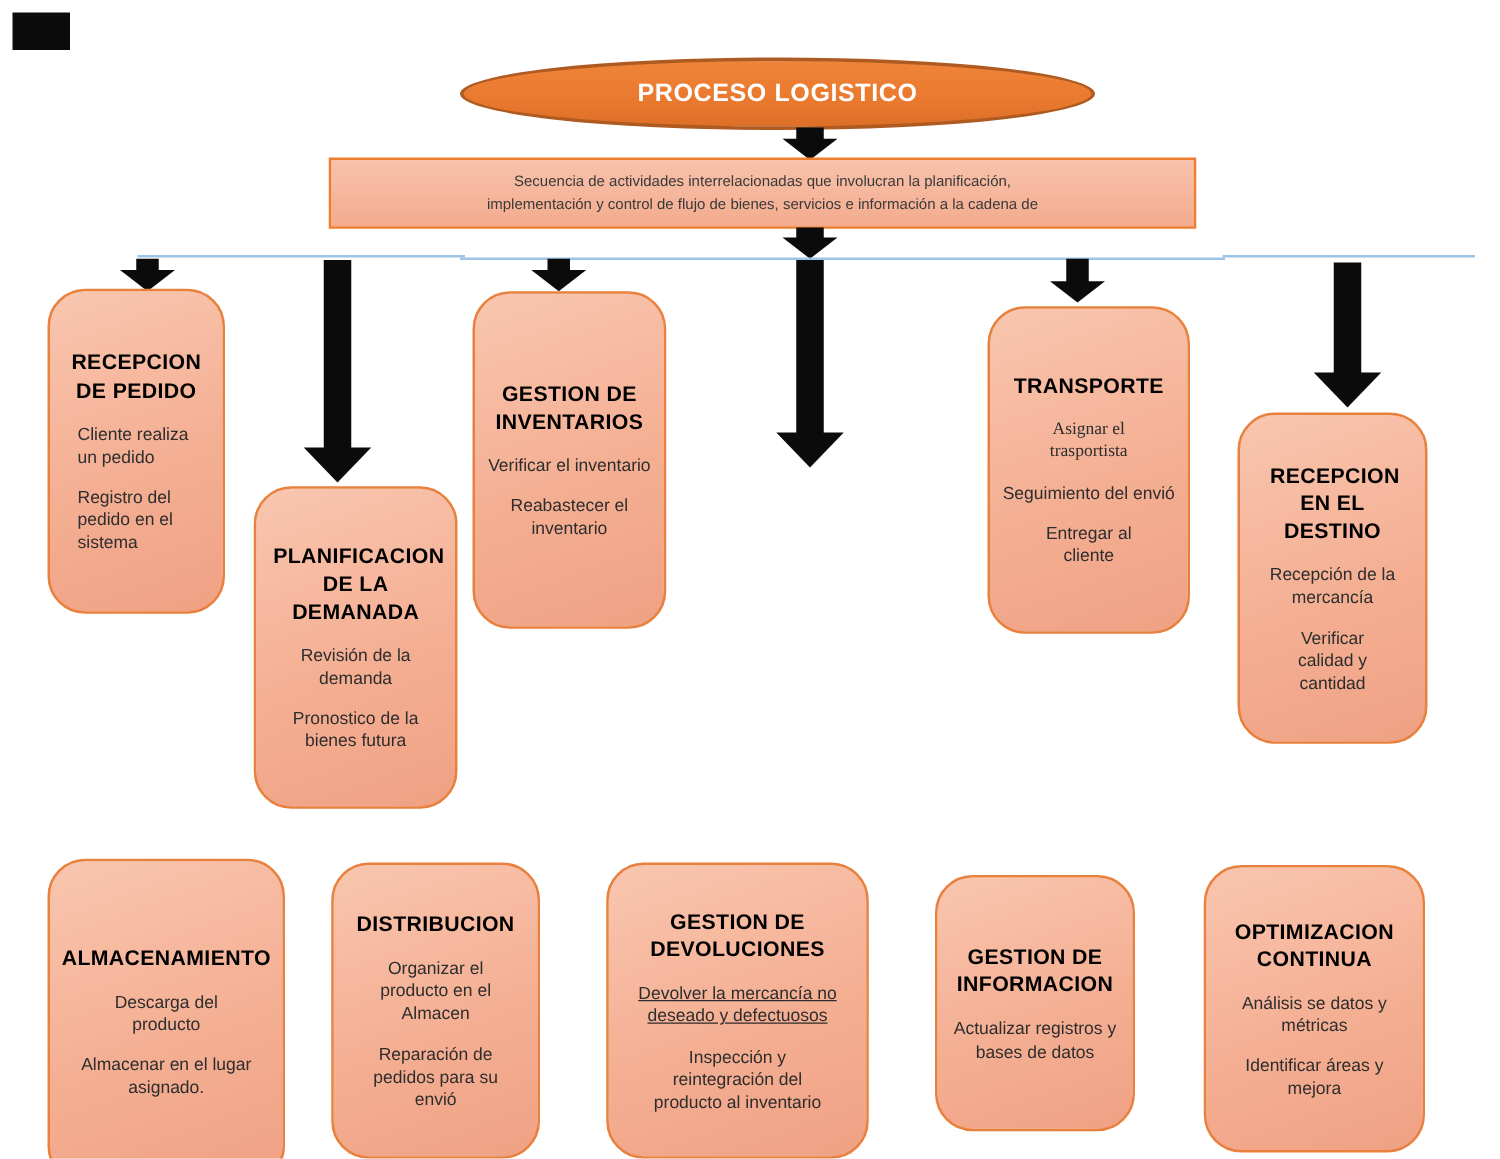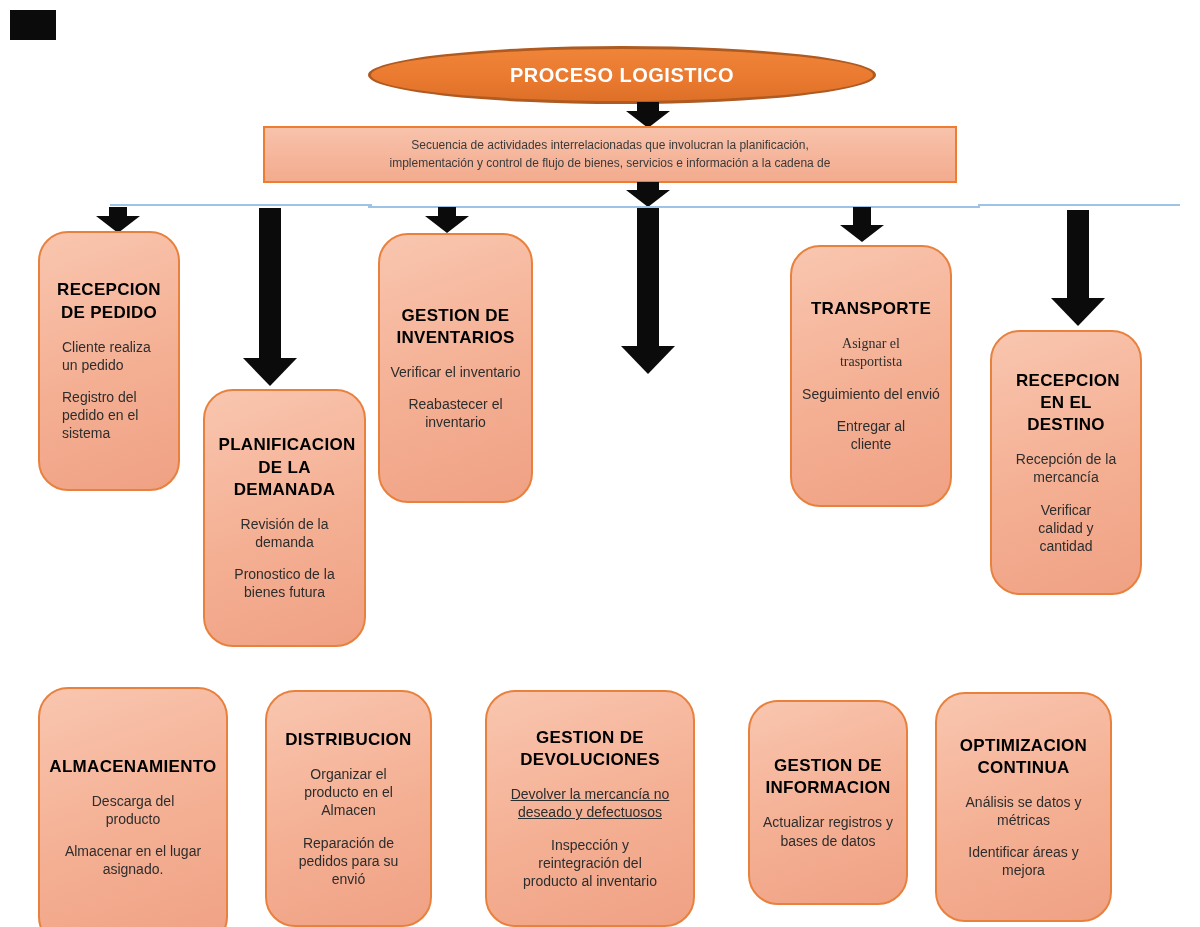--- a/index.html
+++ b/index.html
@@ -134,19 +134,19 @@
     <h3 style="max-width:150px;">GESTION DE DEVOLUCIONES</h3>
     <p style="max-width:175px;text-decoration:underline;">Devolver la mercancía no deseado y defectuosos</p>
     <p style="max-width:160px;">Inspección y reintegración del producto al inventario</p>
   </div>
 
   <div class="node" style="left:748px;top:700px;width:160px;height:205px;">
     <h3 class="w120">GESTION DE INFORMACION</h3>
     <p style="max-width:130px;">Actualizar registros y bases de datos</p>
   </div>
 
-  <div class="node" style="left:935px;top:692px;width:177px;height:230px;">
+  <div class="node" style="left:963px;top:692px;width:177px;height:230px;">
     <h3 class="w130">OPTIMIZACION CONTINUA</h3>
     <p style="max-width:145px;">Análisis se datos y métricas</p>
     <p style="max-width:145px;">Identificar áreas y mejora</p>
   </div>
 
 </div>
 
 </body></html>

